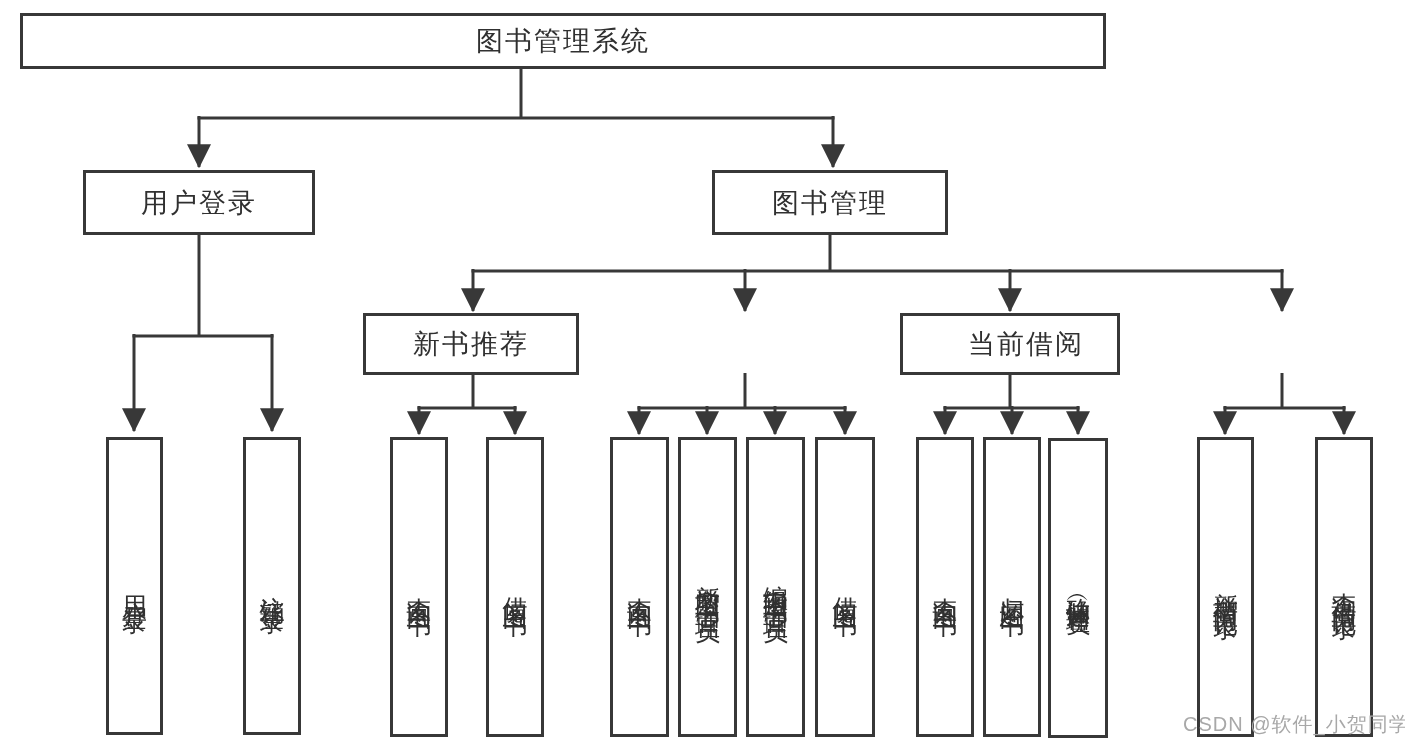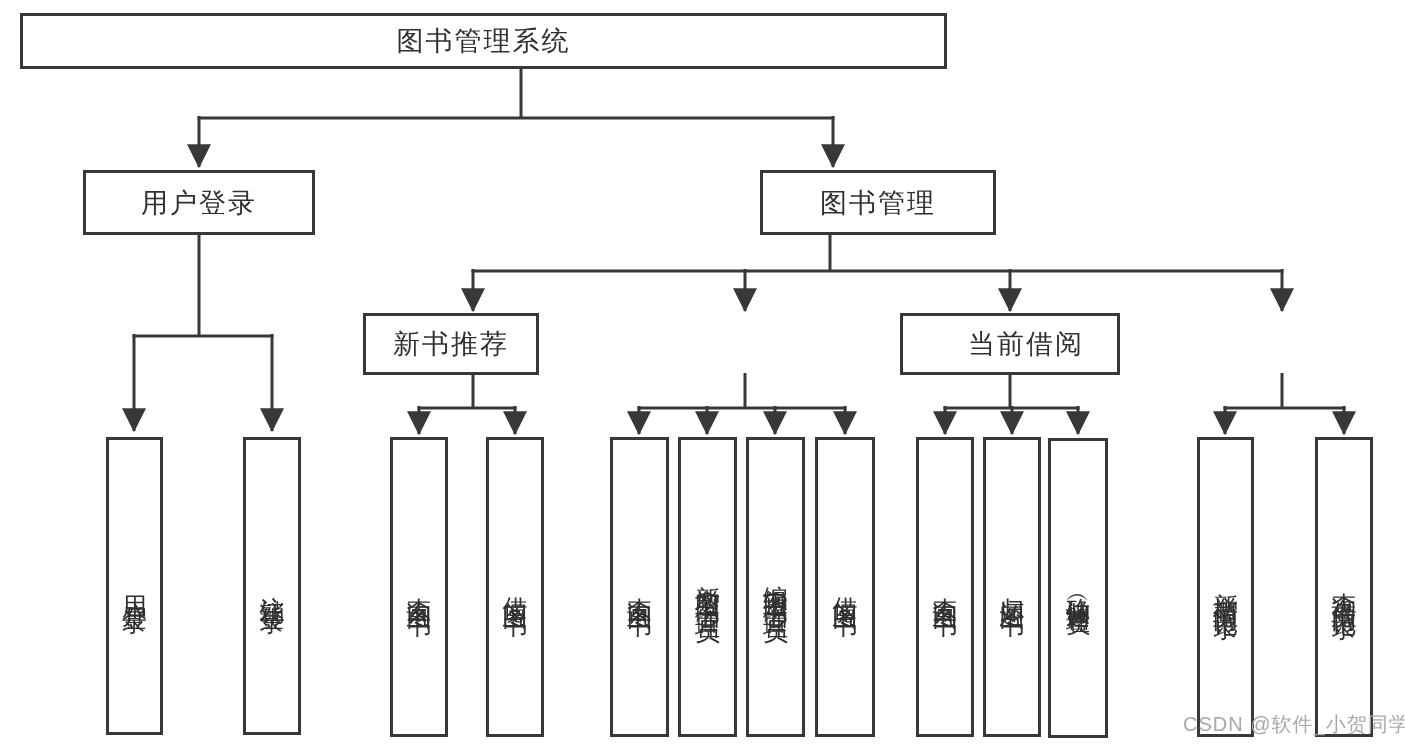--- a/index.html
+++ b/index.html
@@ -90,26 +90,26 @@
       <path d="M1012 406 V434" marker-end="url(#arw)"></path>
       <path d="M1078 406 V434" marker-end="url(#arw)"></path>
 
       <path d="M1282 373 V408"></path>
       <path d="M1223.5 408 H1345.5"></path>
       <path d="M1225 406 V434" marker-end="url(#arw)"></path>
       <path d="M1344 406 V434" marker-end="url(#arw)"></path>
     </g>
   </svg>
 
-  <div class="hbox" style="left:20px; top:13px; width:927px; height:56px;">图书管理系统</div>
+  <div class="hbox" style="left:20px; top:13px; width:1086px; height:56px;">图书管理系统</div>
 
   <div class="hbox" style="left:83px; top:170px; width:232px; height:65px;">用户登录</div>
-  <div class="hbox" style="left:712px; top:170px; width:236px; height:65px;margin-left:48px;">图书管理</div>
+  <div class="hbox" style="left:712px; top:170px; width:236px; height:65px;">图书管理</div>
 
-  <div class="hbox" style="left:363px; top:313px; width:176px; height:62px;">新书推荐</div>
+  <div class="hbox" style="left:363px; top:313px; width:216px; height:62px;">新书推荐</div>
   <div class="hbox" style="left:900px; top:313px; width:220px; height:62px;padding-left:32px;">当前借阅</div>
 
   <div class="vbox" style="left:106px; top:437px; width:57px; height:298px;">
     <span>用户登录</span>
   </div>
   <div class="vbox" style="left:243px; top:437px; width:58px; height:298px;">
     <span>注销登录</span>
   </div>
 
   <div class="vbox" style="left:390px; top:437px; width:58px; height:300px;">

